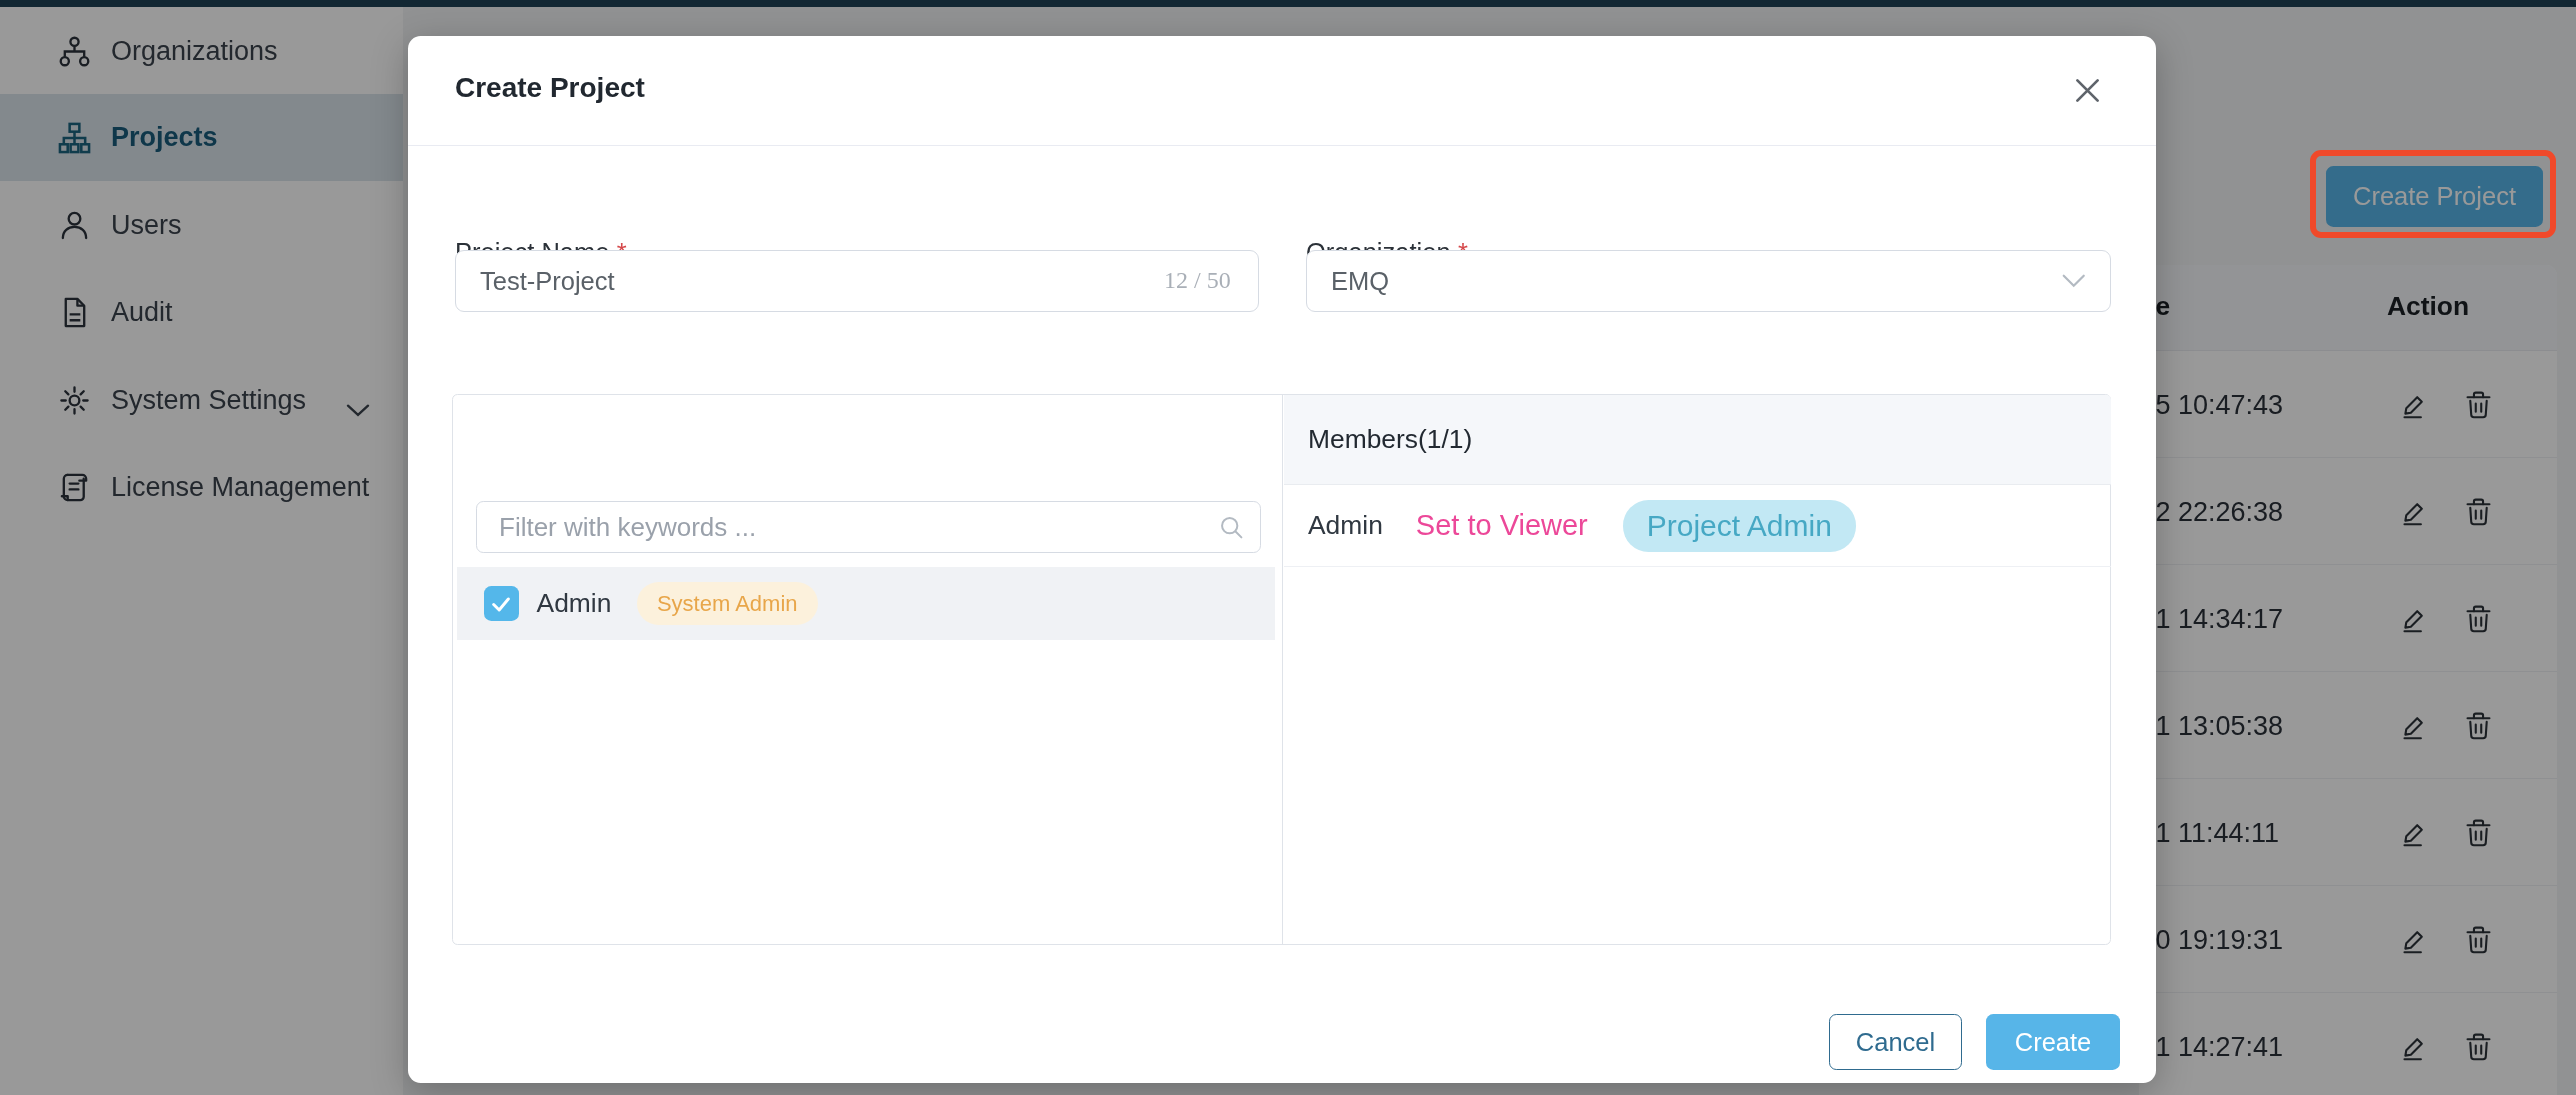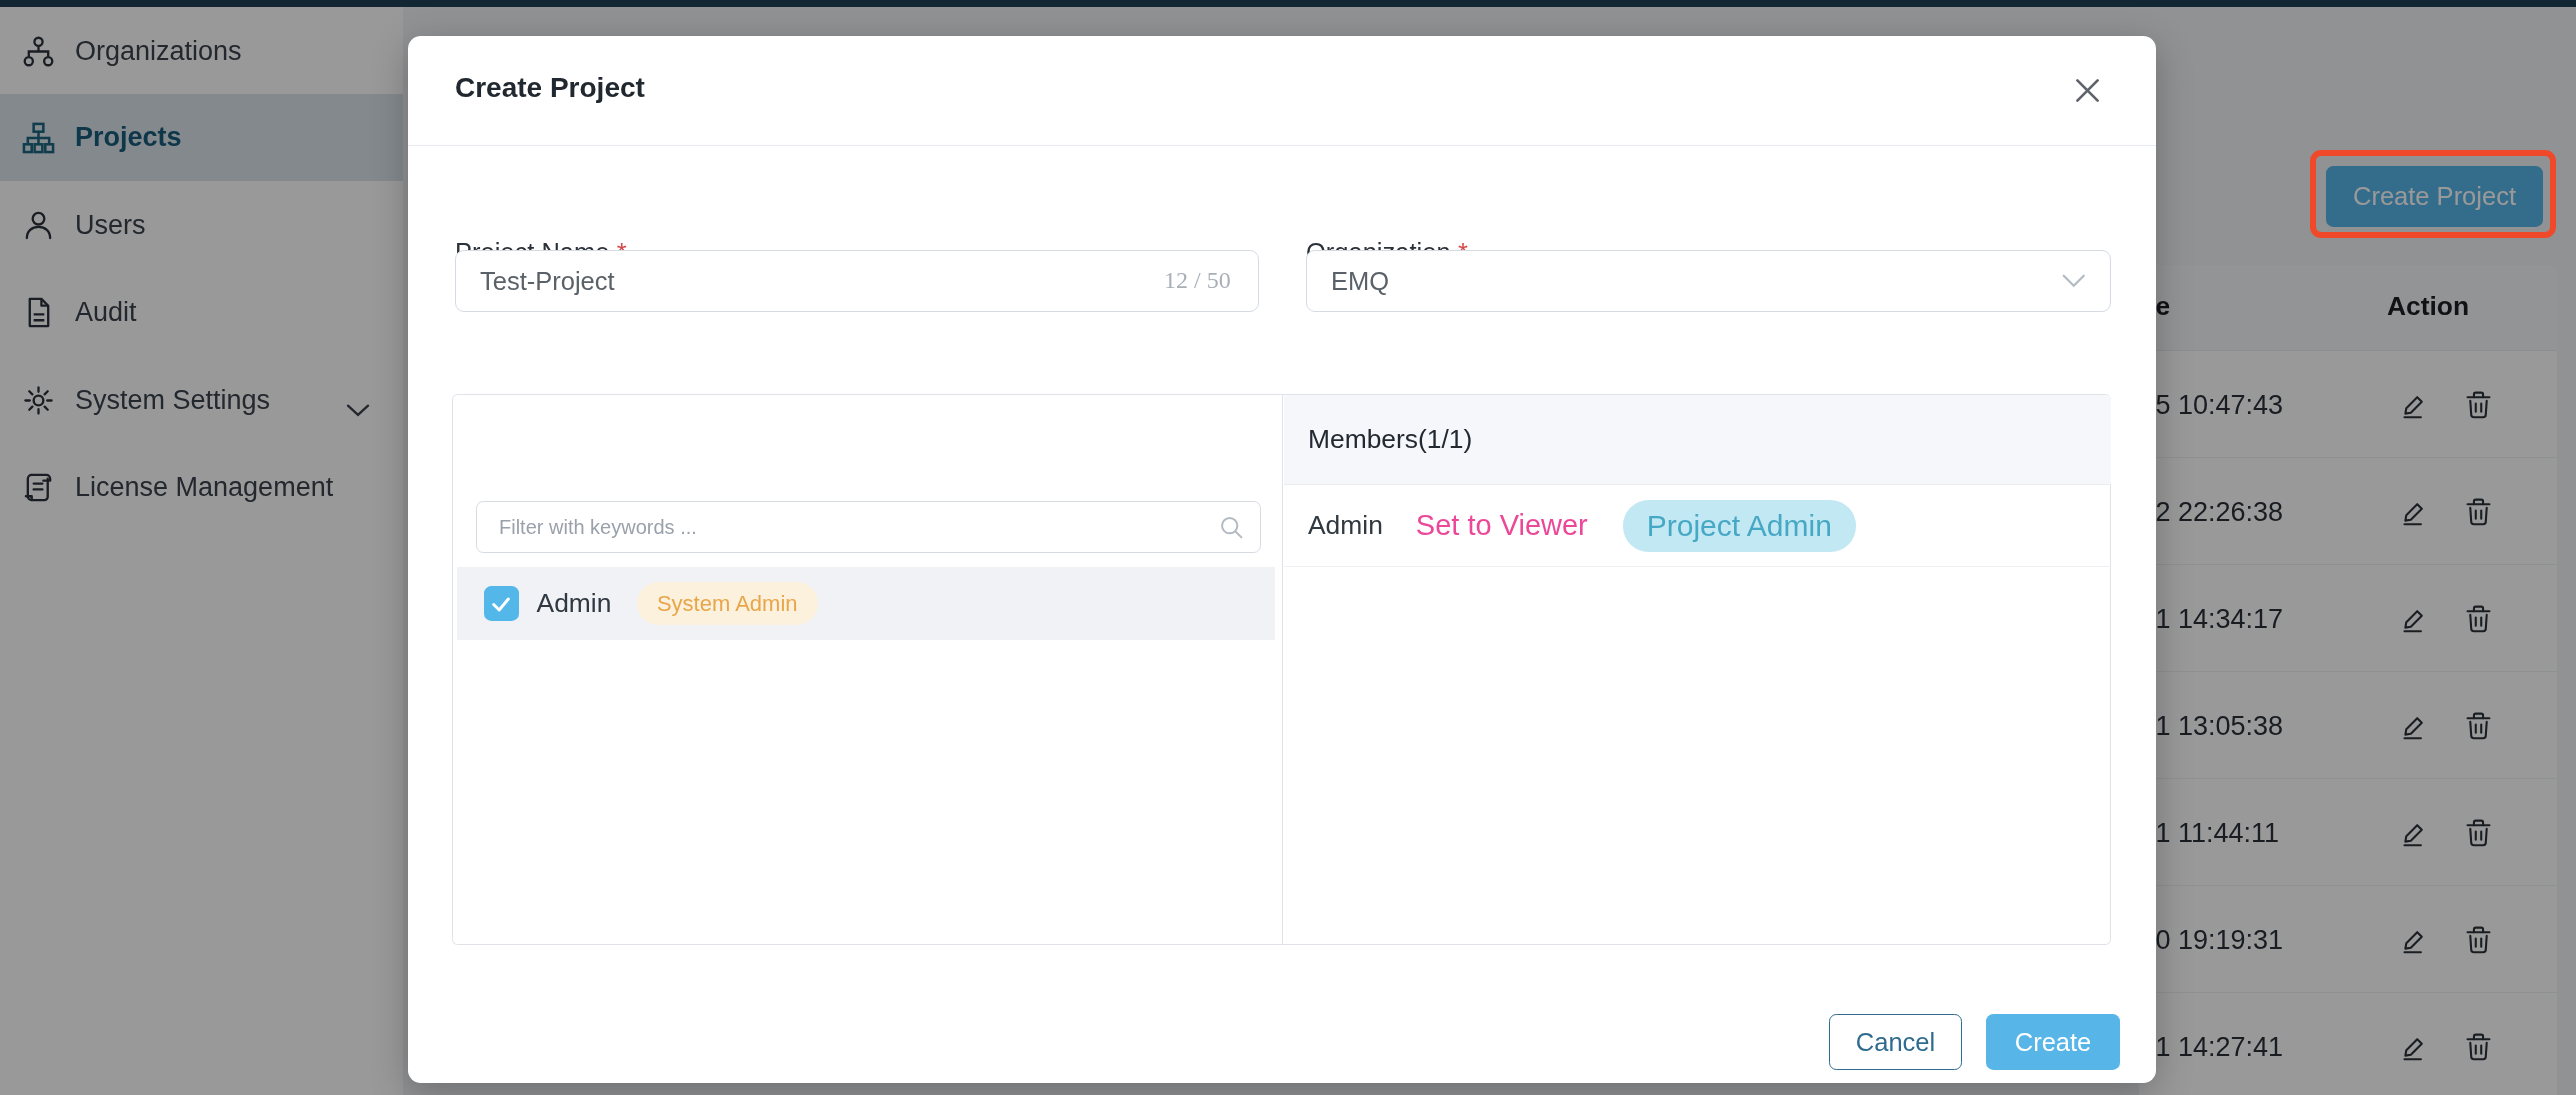--- a/index.html
+++ b/index.html
@@ -26,21 +26,21 @@
   .sidebar {
     position: absolute; left: 0; top: 7.3px;
     width: 403px; height: 1089px;
     background: #ffffff;
     z-index: 1;
   }
   .nav-item {
     position: absolute; left: 0;
     width: 403px; height: 87px;
     display: flex; align-items: center;
-    padding-left: 22px;
+    padding-left: 58px;
     color: #3b434d;
     font-size: 27px;
     cursor: pointer;
   }
   .nav-item .nav-icon { width: 33px; height: 33px; margin-right: 20px; display: inline-flex; color: #2c333c; }
   .nav-item .nav-icon svg { width: 33px; height: 33px; }
   .nav-item.active { background: #dbe4ec; color: #195d7c; font-weight: bold; }
   .nav-item.active .nav-icon { color: #1b647f; }
   .nav-chevron { position: absolute; right: 33px; width: 24px; height: 14.6px; color: #3b434d; }
   .nav-chevron svg { width: 24px; height: 14.6px; }
@@ -167,21 +167,21 @@
     display: flex; align-items: center;
     padding-left: 24px;
     font-size: 26.4px; color: #222931;
   }
   .pane-candidates .pane-header { border-radius: 4.6px 0 0 0; }
   .pane-members .pane-header { border-radius: 0 4.6px 0 0; }
   .filter-wrap { position: absolute; left: 23px; top: 106px; width: 785px; height: 52px; }
   .filter-input {
     width: 100%; height: 100%;
     border: 0.9px solid #d6dbe3; border-radius: 7.3px;
-    font-size: 20px; color: #5a6168;
+    font-size: 26px; color: #5a6168;
     font-family: inherit;
     padding: 0 58px 0 22px;
     outline: none;
   }
   .filter-input::placeholder { color: #9aa1ab; }
   .filter-search-icon {
     position: absolute; right: 16.4px; top: 12.7px;
     width: 27px; height: 27px; color: #b3bac2;
   }
   .filter-search-icon svg { width: 27px; height: 27px; }

